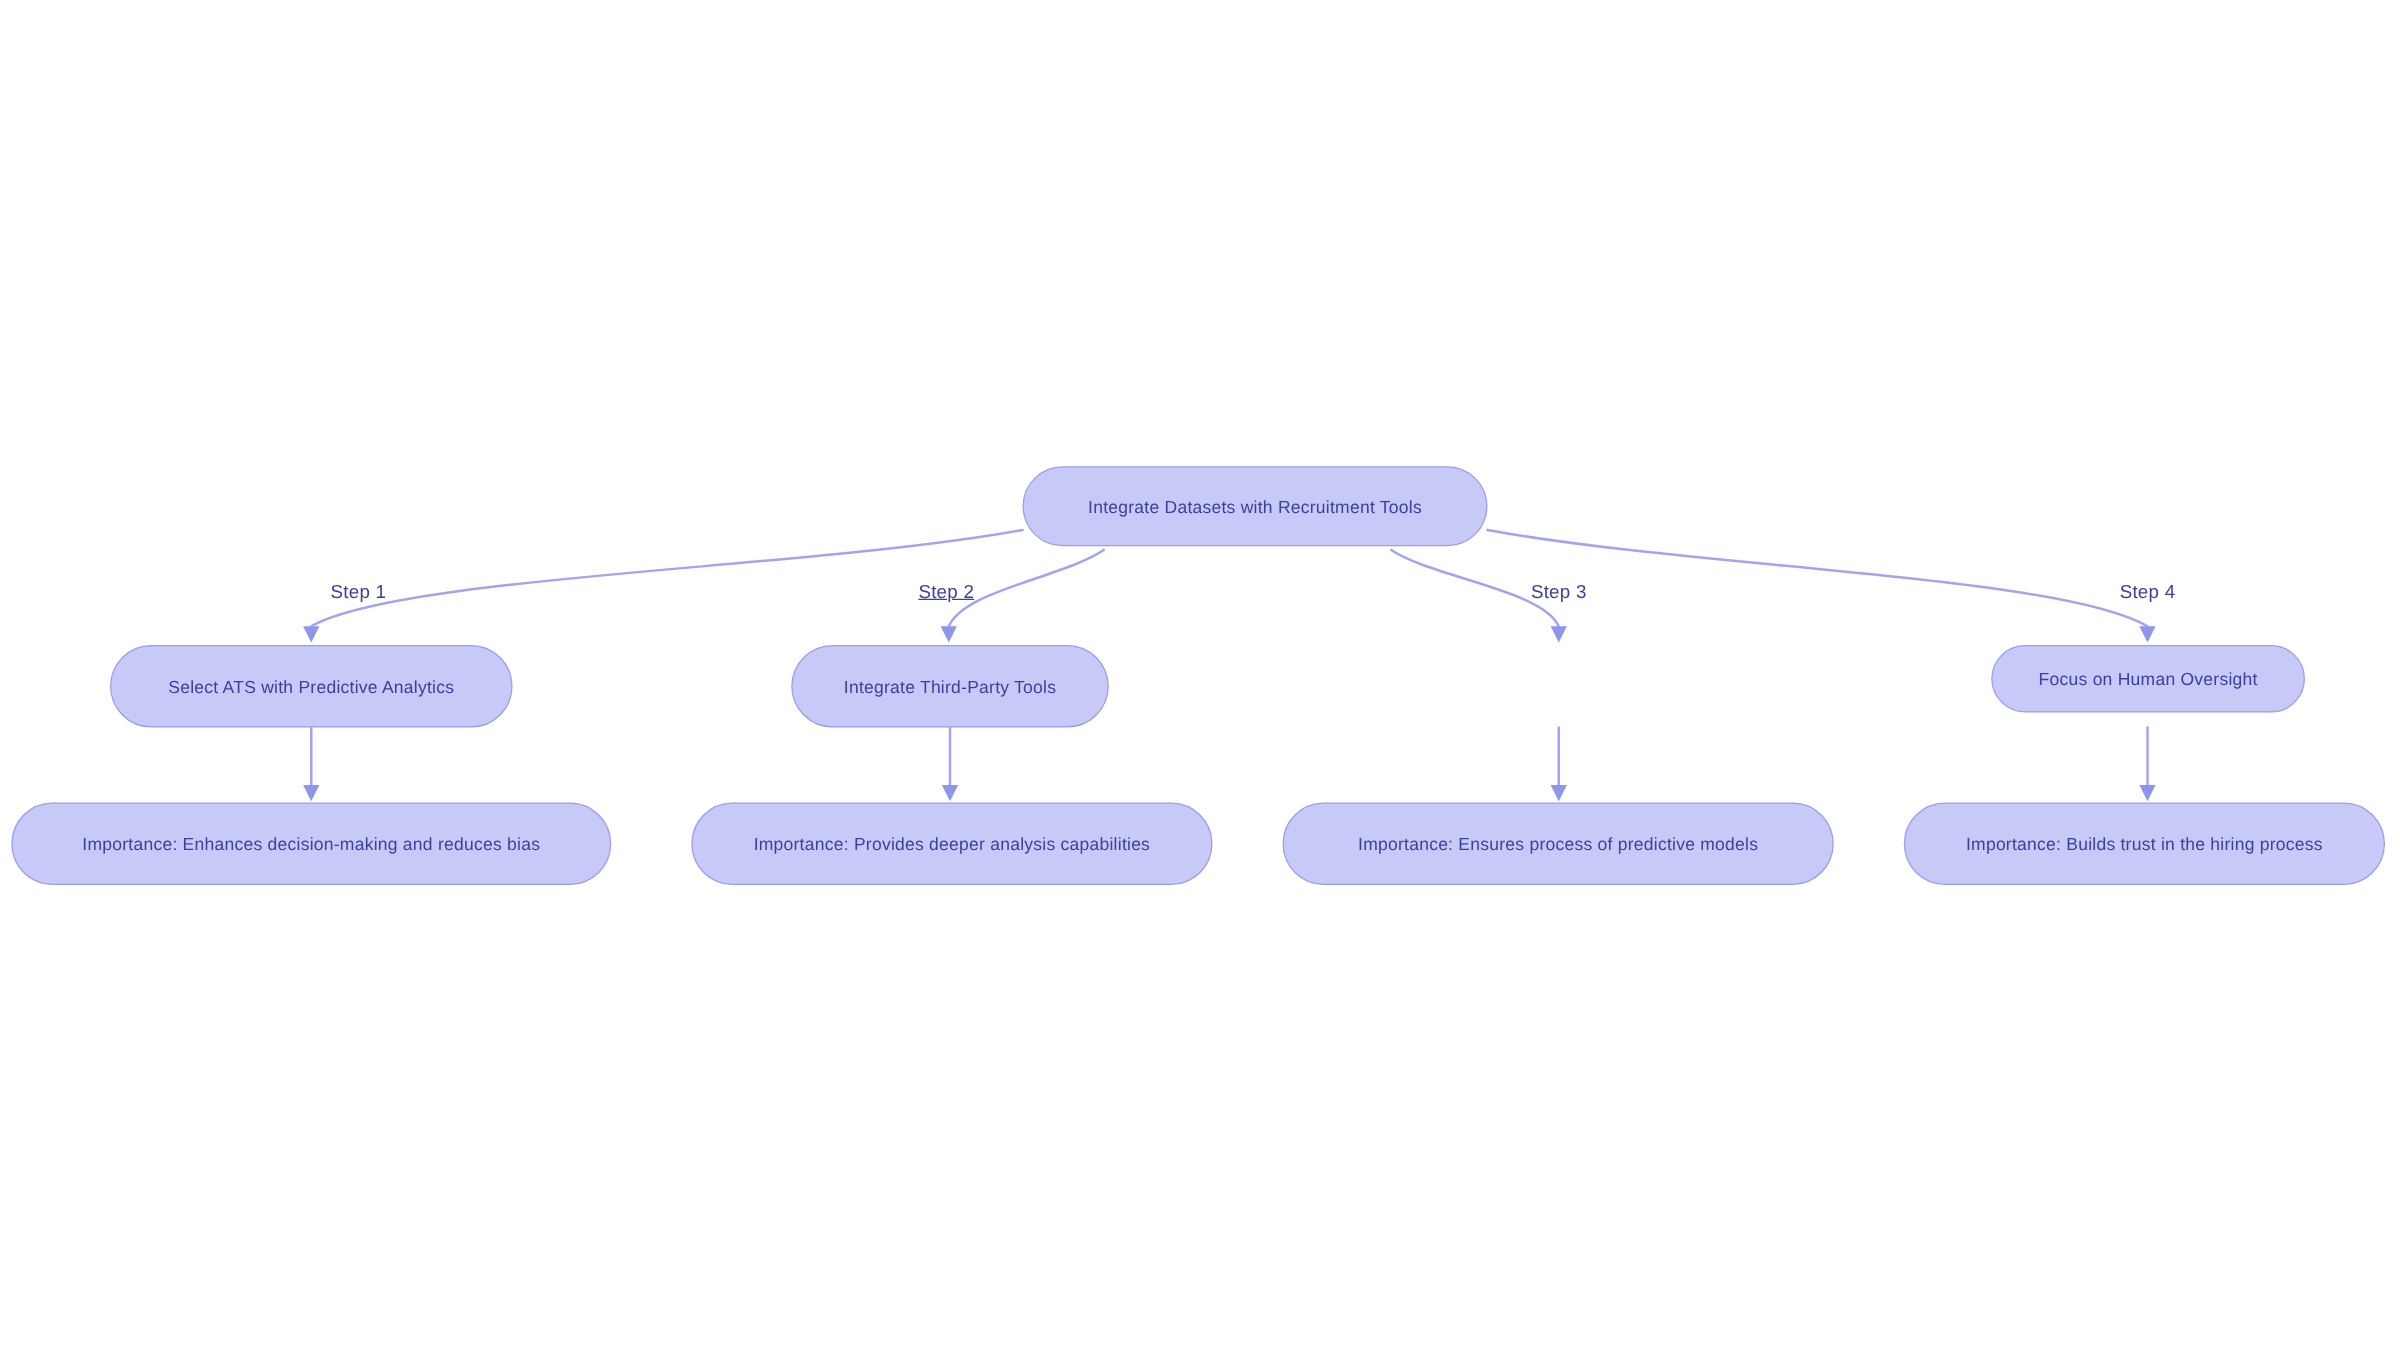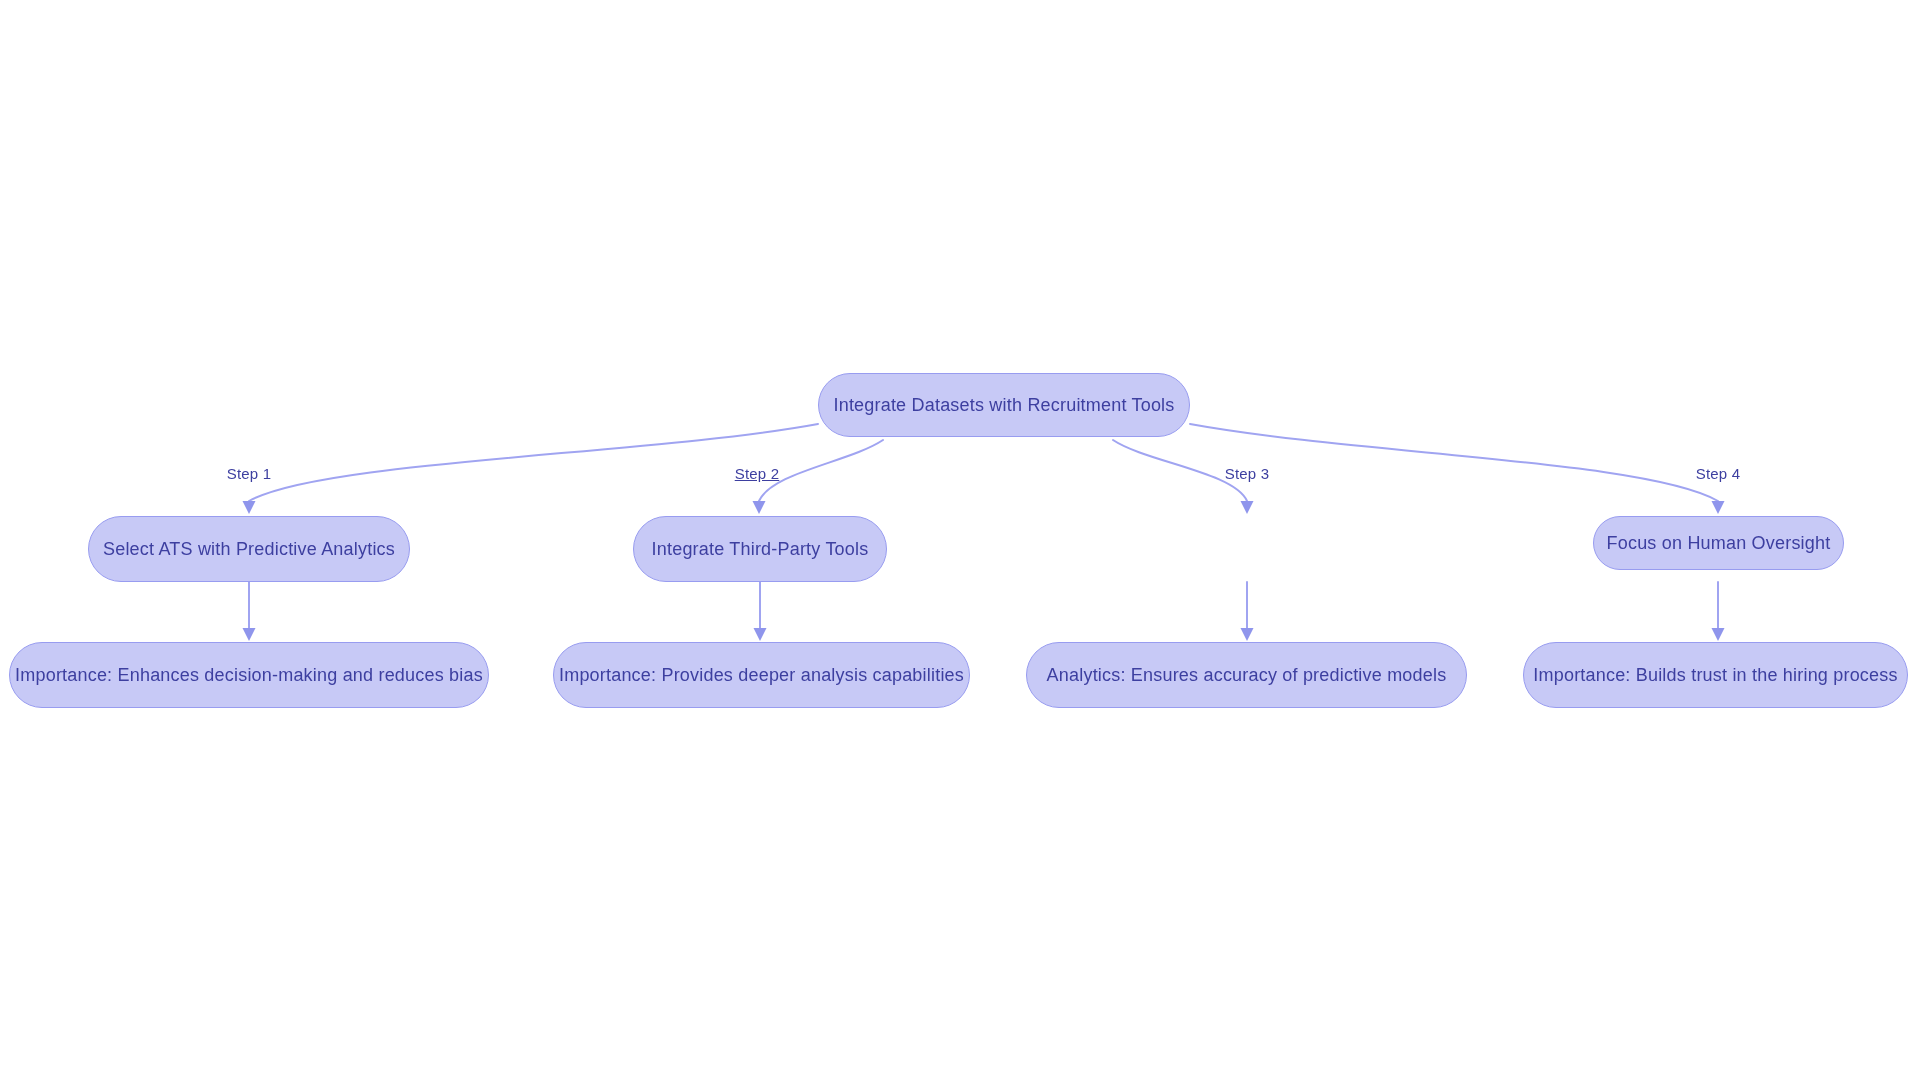--- a/index.html
+++ b/index.html
@@ -32,21 +32,21 @@
     fill: var(--arrow, #8f95ec);
     stroke: none;
   }
   .node {
     position: absolute;
     box-sizing: border-box;
     background: var(--node_fill, #c7c9f6);
     border: 1.5px solid var(--node_border, #989cf0);
     border-radius: 33px;
     color: var(--node_text, #3d3fa0);
-    font-size: 18px;
+    font-size: 14px;
     letter-spacing: 0.2px;
     display: flex;
     align-items: center;
     justify-content: center;
     text-align: center;
     white-space: nowrap;
   }
   .edge-label {
     position: absolute;
     width: 120px;
@@ -80,27 +80,27 @@
     <path class="edge-path" d="M 1247 582 L 1247 628"></path>
     <path class="edge-path" d="M 1718 582 L 1718 628"></path>
     <polygon class="arrowhead" points="242.5,628 255.5,628 249,641"></polygon>
     <polygon class="arrowhead" points="753.5,628 766.5,628 760,641"></polygon>
     <polygon class="arrowhead" points="1240.5,628 1253.5,628 1247,641"></polygon>
     <polygon class="arrowhead" points="1711.5,628 1724.5,628 1718,641"></polygon>
   </svg>
 
   <div class="node" style="left:818px; top:373px; width:372px; height:64px;">Integrate Datasets with Recruitment Tools</div>
 
-  <div class="edge-label" style="left:189px; top:464px;">Step 1</div>
+  <div class="edge-label" style="left:189px; top:464px;text-align:right;">Step 1</div>
   <div class="edge-label" style="left:697px; top:464px;text-decoration:underline;">Step 2</div>
   <div class="edge-label" style="left:1187px; top:464px;">Step 3</div>
   <div class="edge-label" style="left:1658px; top:464px;">Step 4</div>
 
   <div class="node" style="left:633px; top:516px; width:254px; height:66px;">Integrate Third-Party Tools</div>
   <div class="node" style="left:88px; top:516px; width:322px; height:66px;">Select ATS with Predictive Analytics</div>
   <div class="node" style="left:1593px; top:516px; width:251px; height:54px;">Focus on Human Oversight</div>
 
   <div class="node" style="left:9px; top:642px; width:480px; height:66px;">Importance: Enhances decision-making and reduces bias</div>
   <div class="node" style="left:553px; top:642px; width:417px; height:66px;">Importance: Provides deeper analysis capabilities</div>
-  <div class="node" style="left:1026px; top:642px; width:441px; height:66px;">Analytics: Ensures accuracy of predictive models</div>
+  <div class="node" style="left:1026px; top:642px; width:441px; height:66px;">Importance: Ensures process of predictive models</div>
   <div class="node" style="left:1523px; top:642px; width:385px; height:66px;">Importance: Builds trust in the hiring process</div>
 
 </div>
 
 </body></html>

